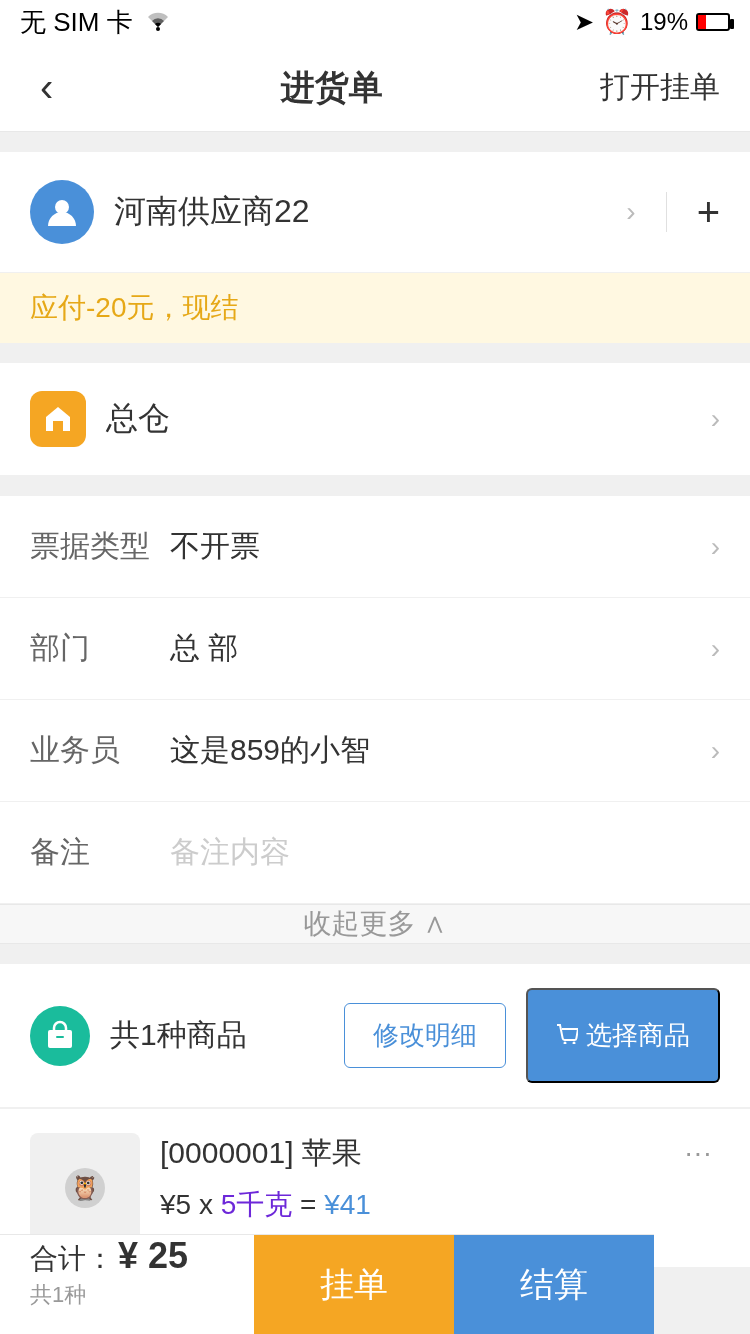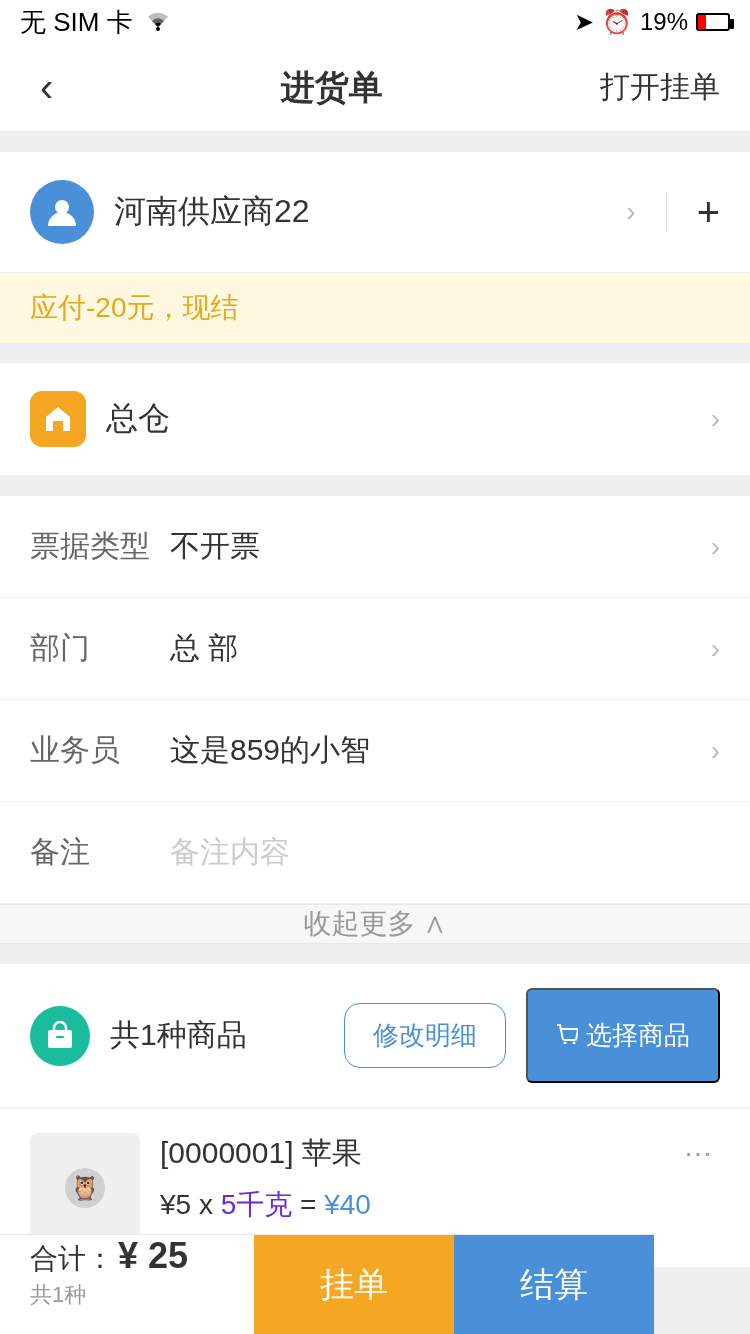--- a/index.html
+++ b/index.html
@@ -208,21 +208,21 @@
       flex: 1;
       font-size: 30px;
       color: #333;
     }
     .btn-modify {
       border: 1.5px solid #4a90d9;
       background: #fff;
       color: #4a90d9;
       font-size: 26px;
       padding: 14px 28px;
-      border-radius: 16px;
+      border-radius: 6px;
       cursor: pointer;
     }
     .btn-select {
       background: #4a90d9;
       color: #fff;
       font-size: 26px;
       padding: 28px 28px;
       border-radius: 6px;
       cursor: pointer;
       display: flex;
@@ -465,21 +465,21 @@
     </div>
     <div class="product-info">
       <div class="product-name">
         <span>[0000001] </span>
         <span>苹果</span>
       </div>
       <div class="product-price">
         <span>¥5 x </span>
         <span class="highlight">5千克</span>
         <span> = </span>
-        <span class="total">¥40</span>
+        <span class="total">¥41</span>
       </div>
     </div>
     <span class="product-more">···</span>
   </div>
 
   <div style="height:40px; background:#f0f0f0;"></div>
 </div>
 
 <div class="bottom-bar">
   <div class="total-section">

